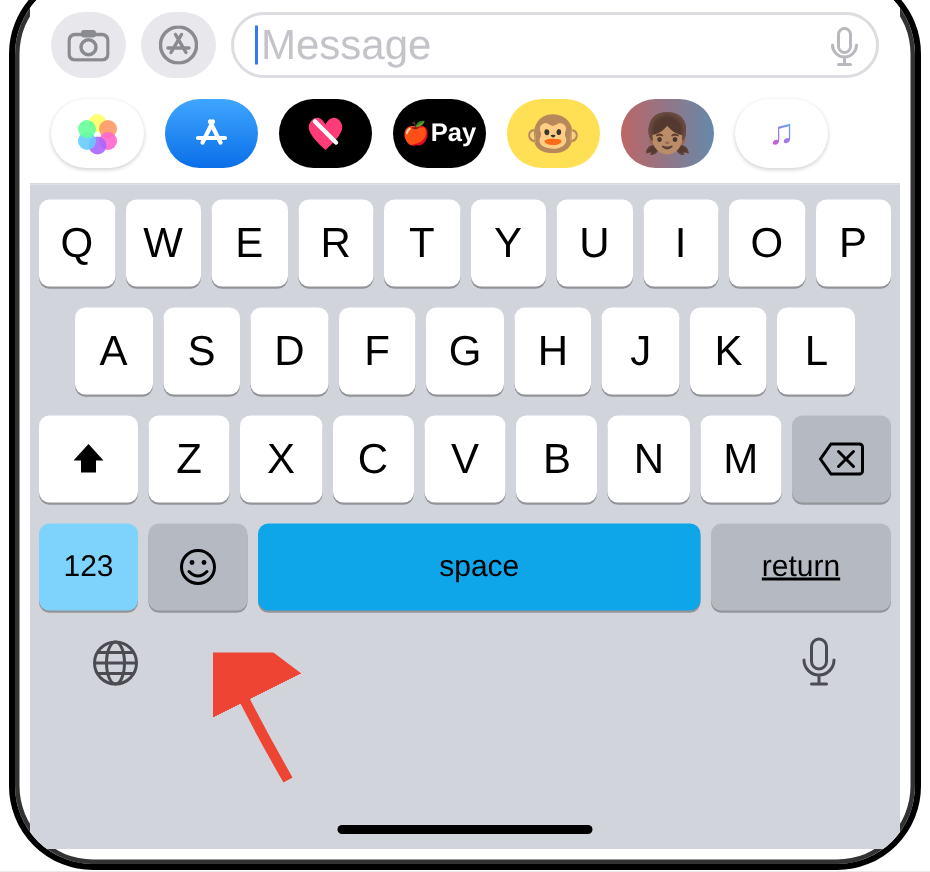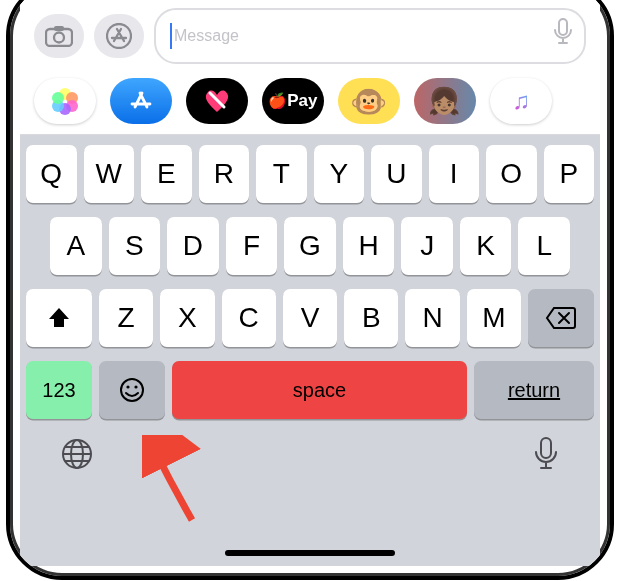--- a/index.html
+++ b/index.html
@@ -42,28 +42,28 @@
   }
   .compose-btn {
     width: 50px; height: 44px;
     border-radius: 22px;
     background: #e7e7ec;
     display: flex; align-items: center; justify-content: center;
     color: #8a8a91;
   }
   .compose-input {
     flex: 1;
-    height: 56px;
+    height: 44px;
     border: 2px solid #dcdce1;
     border-radius: 22px;
     display: flex;
     align-items: center;
     padding: 0 10px 0 14px;
     color: #c3c3c9;
-    font-size: 16px;
+    font-size: 28px;
     position: relative;
   }
   .compose-input .caret {
     width: 2px; height: 26px; background: #3478f6;
     margin-right: 2px;
   }
   .compose-input .mic {
     position: absolute; right: 10px; top: 7px;
     color: #b8b8bf;
   }
@@ -107,23 +107,23 @@
     background: #fff;
     border-radius: 7px;
     box-shadow: 0 1.5px 0 rgba(0,0,0,.3);
     display:flex; align-items:center; justify-content:center;
     font-size: 28px;
     color:#000;
   }
   .key.shift { flex: 0 0 66px; background:#fff; }
   .key.backspace { flex: 0 0 66px; background:#b5bac2; color:#000; }
   .row4 { display:flex; gap:7px; margin-bottom:10px; }
-  .key.nums { flex:0 0 66px; background:#86efac; font-size:20px; }
+  .key.nums { flex:0 0 66px; background:#7dd3fc; font-size:20px; }
   .key.emoji { flex:0 0 66px; background:#b5bac2; font-size:26px; color:#000; }
-  .key.space { flex:1; background:#ef4444; font-size:20px; }
+  .key.space { flex:1; background:#0ea5e9; font-size:20px; }
   .key.return { flex:0 0 120px; background:#b5bac2; font-size:20px;text-decoration:underline; }
 
   
   .bottom-bar {
     display:flex; justify-content:space-between; align-items:center;
     padding: 6px 34px 14px 34px;
   }
   .bottom-bar svg { color:#4b4b51; }
   .home-indicator {
     position:absolute; left:50%; bottom:10px;

